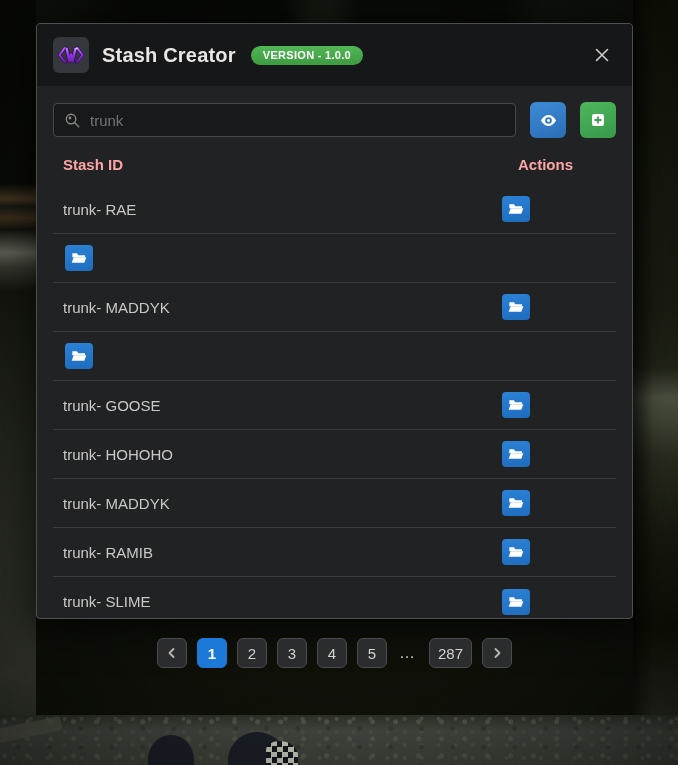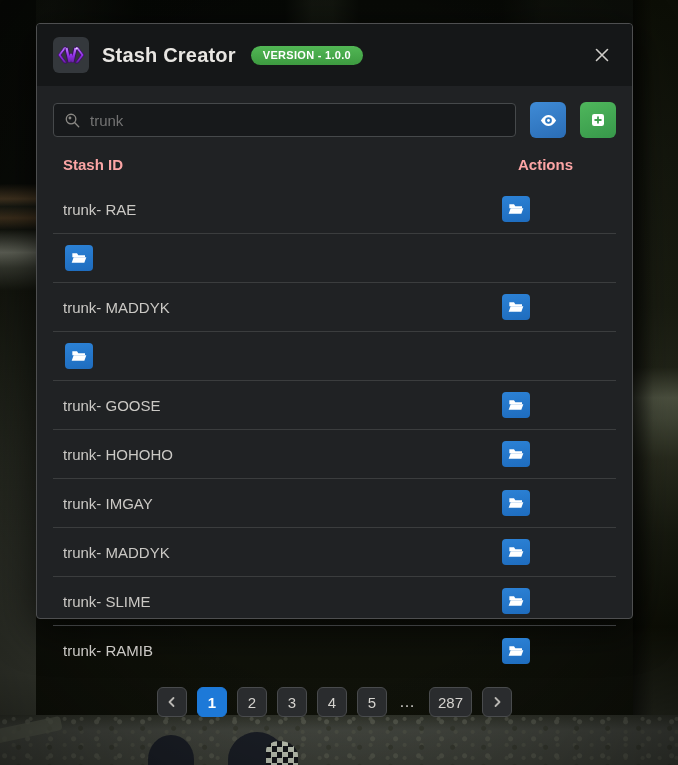--- a/index.html
+++ b/index.html
@@ -231,58 +231,47 @@
           <div class="cell-actions">
             <button class="open-btn">
               <svg width="16" height="14" viewBox="0 0 24 20">
                 <polygon points="2,3 9,3 11,6 21,6 21,9 2,9" fill="#fff"></polygon>
                 <polygon points="4,9 23,9 20,17 1,17" fill="#fff"></polygon>
               </svg>
             </button>
           </div>
         </div>
 
-        <div class="row">
-          <div class="cell-id">trunk- IMGAY</div>
-          <div class="cell-actions">
-            <button class="open-btn">
-              <svg width="16" height="14" viewBox="0 0 24 20">
-                <polygon points="2,3 9,3 11,6 21,6 21,9 2,9" fill="#fff"></polygon>
-                <polygon points="4,9 23,9 20,17 1,17" fill="#fff"></polygon>
-              </svg>
-            </button>
-          </div>
-        </div>
 
         <div class="row">
           <div class="cell-id">trunk- MADDYK</div>
           <div class="cell-actions">
             <button class="open-btn">
               <svg width="16" height="14" viewBox="0 0 24 20">
                 <polygon points="2,3 9,3 11,6 21,6 21,9 2,9" fill="#fff"></polygon>
                 <polygon points="4,9 23,9 20,17 1,17" fill="#fff"></polygon>
               </svg>
             </button>
           </div>
         </div>
 
         <div class="row">
+          <div class="cell-id">trunk- RAMIB</div>
+          <div class="cell-actions">
+            <button class="open-btn">
+              <svg width="16" height="14" viewBox="0 0 24 20">
+                <polygon points="2,3 9,3 11,6 21,6 21,9 2,9" fill="#fff"></polygon>
+                <polygon points="4,9 23,9 20,17 1,17" fill="#fff"></polygon>
+              </svg>
+            </button>
+          </div>
+        </div>
+
+        <div class="row">
           <div class="cell-id">trunk- SLIME</div>
-          <div class="cell-actions">
-            <button class="open-btn">
-              <svg width="16" height="14" viewBox="0 0 24 20">
-                <polygon points="2,3 9,3 11,6 21,6 21,9 2,9" fill="#fff"></polygon>
-                <polygon points="4,9 23,9 20,17 1,17" fill="#fff"></polygon>
-              </svg>
-            </button>
-          </div>
-        </div>
-
-        <div class="row">
-          <div class="cell-id">trunk- RAMIB</div>
           <div class="cell-actions">
             <button class="open-btn">
               <svg width="16" height="14" viewBox="0 0 24 20">
                 <polygon points="2,3 9,3 11,6 21,6 21,9 2,9" fill="#fff"></polygon>
                 <polygon points="4,9 23,9 20,17 1,17" fill="#fff"></polygon>
               </svg>
             </button>
           </div>
         </div>
       </div>

